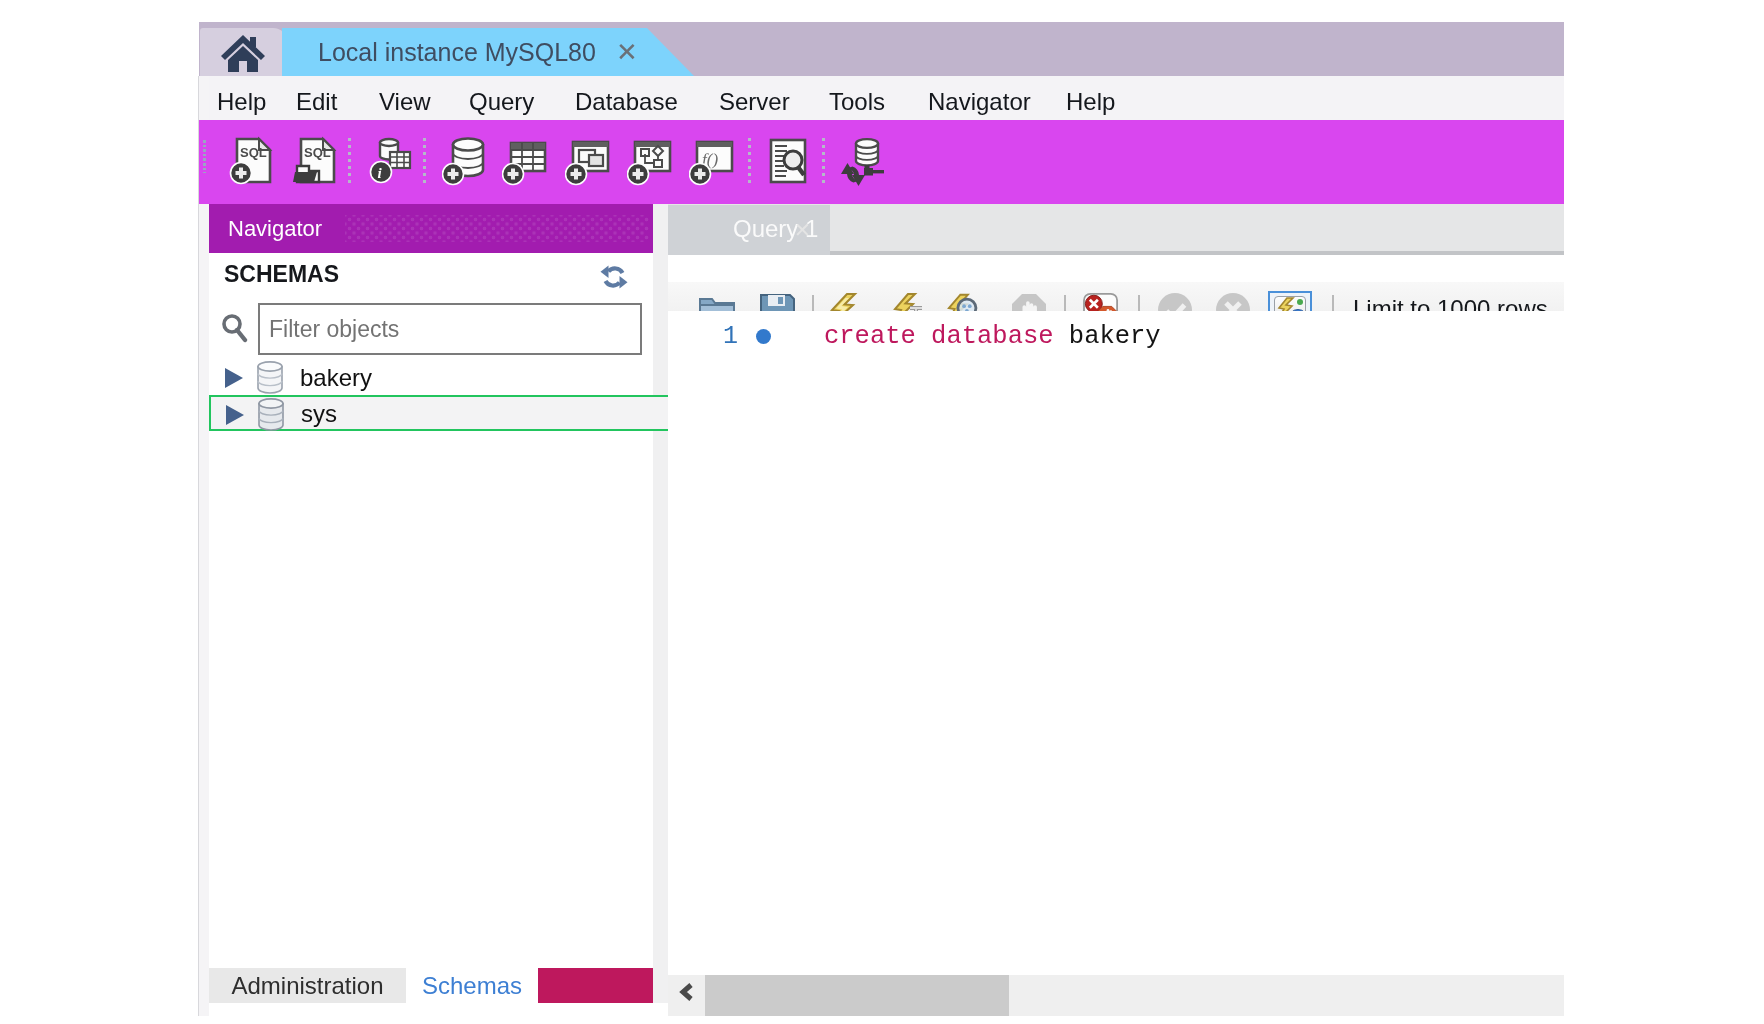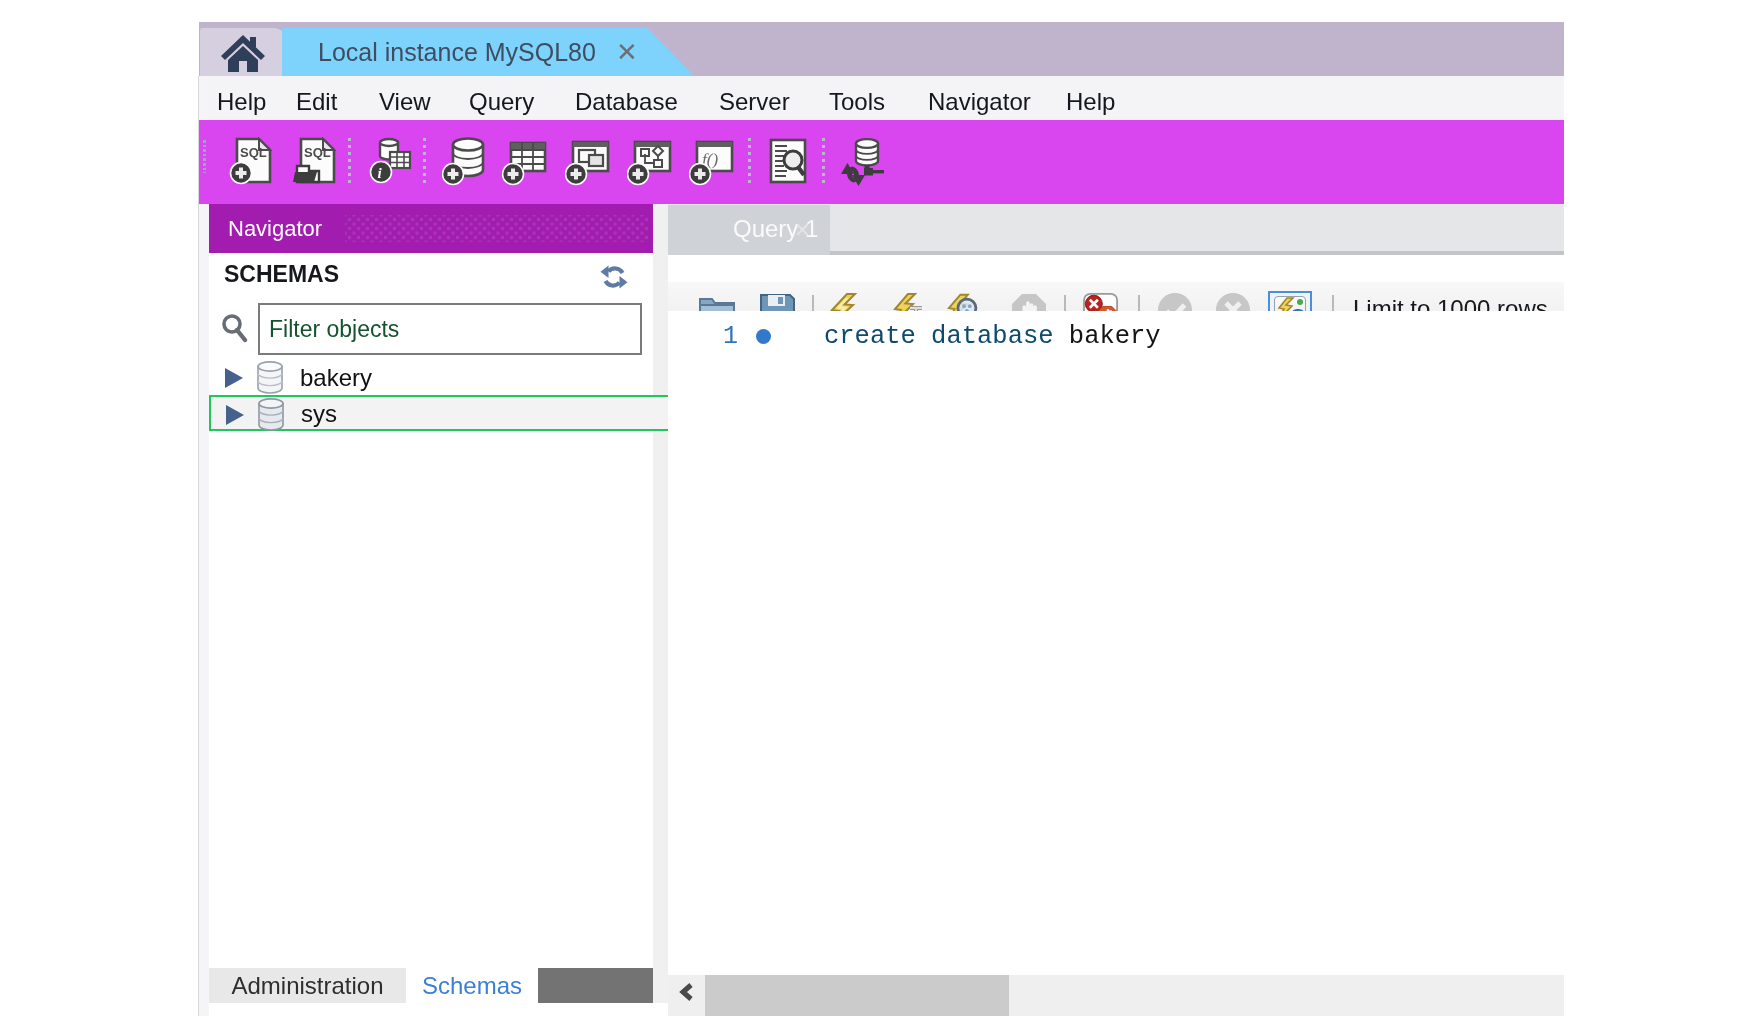--- a/index.html
+++ b/index.html
@@ -170,21 +170,21 @@
     <polygon points="9.5,1.5 9.5,14 1.5,7.8" fill="#5e7ba3"></polygon>
     <polygon points="20.5,12 20.5,24.5 28.5,18.2" fill="#5e7ba3"></polygon>
   </svg>
 
   <svg width="28" height="30" viewBox="0 0 28 30" style="position:absolute; left:11px; top:60px;">
     <circle cx="12" cy="11" r="8" fill="none" stroke="#686d74" stroke-width="3.6"></circle>
     <line x1="17" y1="17" x2="25" y2="27" stroke="#686d74" stroke-width="4.4" stroke-linecap="round"></line>
   </svg>
 
   <div style="position:absolute; left:49px; top:50px; width:384px; height:52px; border:2px solid #7b7b7b; background:#ffffff;">
-    <span style="position:absolute; left:9px; top:0; line-height:48px; font-size:23px; color:#14532d;">Filter objects</span>
+    <span style="position:absolute; left:9px; top:0; line-height:48px; font-size:23px; color:#737373;">Filter objects</span>
   </div>
 
   <div style="position:absolute; left:0px; top:108px; width:444px; height:34px;">
     <div style="position:absolute; left:16px; top:7px; width:0; height:0; border-left:18px solid #45618c; border-top:10.5px solid transparent; border-bottom:10.5px solid transparent;"></div>
     <svg width="28" height="33" viewBox="0 0 28 33" style="position:absolute; left:47px; top:0px;">
       <path d="M2,5 v22 a12,5 0 0 0 24,0 v-22" fill="#f4f5f7" stroke="#9aa2ad" stroke-width="1.6"></path>
       <ellipse cx="14" cy="5.5" rx="12" ry="4.6" fill="#fafbfc" stroke="#9aa2ad" stroke-width="1.6"></ellipse>
       <path d="M2,12.5 a12,4.6 0 0 0 24,0 M2,20 a12,4.6 0 0 0 24,0" fill="none" stroke="#b9c0c9" stroke-width="1.4"></path>
     </svg>
     <span style="position:absolute; left:91px; top:0; line-height:34px; font-size:24px; color:#111;">bakery</span>
@@ -194,21 +194,21 @@
     <div style="position:absolute; left:15px; top:8px; width:0; height:0; border-left:18px solid #45618c; border-top:10.5px solid transparent; border-bottom:10.5px solid transparent;"></div>
     <svg width="28" height="33" viewBox="0 0 28 33" style="position:absolute; left:46px; top:1px;">
       <path d="M2,5 v22 a12,5 0 0 0 24,0 v-22" fill="#e6e9ed" stroke="#8f97a3" stroke-width="1.6"></path>
       <ellipse cx="14" cy="5.5" rx="12" ry="4.6" fill="#f2f4f6" stroke="#8f97a3" stroke-width="1.6"></ellipse>
       <path d="M2,12.5 a12,4.6 0 0 0 24,0 M2,20 a12,4.6 0 0 0 24,0" fill="none" stroke="#a8b0bb" stroke-width="1.4"></path>
     </svg>
     <span style="position:absolute; left:90px; top:0; line-height:34px; font-size:24px; color:#111;">sys</span>
   </div>
 </div>
 
-<div class="abs" style="left:209px; top:968px; width:444px; height:35px; background:#737373;text-decoration:underline;">
+<div class="abs" style="left:209px; top:968px; width:444px; height:35px; background:#be185d;text-decoration:underline;">
   <div style="position:absolute; left:0; top:0; width:197px; height:35px; background:#e8e8e8; text-align:center;">
     <span style="font-size:24px; line-height:35px; color:#2e2e2e;">Administration</span>
   </div>
   <div style="position:absolute; left:197px; top:0; width:132px; height:35px; background:#ffffff; text-align:center;">
     <span style="font-size:24px; line-height:35px; color:#3d7fd3;">Schemas</span>
   </div>
 </div>
 
 <div class="abs" style="left:668px; top:204px; width:896px; height:51px; background:#e5e6e7;">
   <div style="position:absolute; left:0; bottom:0; width:100%; height:4px; background:#c2c4c7;"></div>
@@ -289,21 +289,21 @@
       <circle cx="28" cy="26" r="9.5" fill="#3a7bd0" stroke="#2a5c9e" stroke-width="1"></circle>
       <path d="M23.5,26 l3.5,3.5 6,-7" stroke="#fff" stroke-width="2.6" fill="none"></path>
     </svg>
   </div>
   <span style="position:absolute; left:685px; top:0; line-height:54px; font-size:24px; color:#15181c;">Limit to 1000 rows</span>
 </div>
 
 <div class="abs" style="left:668px; top:311px; width:896px; height:663px; background:#ffffff;">
   <span style="position:absolute; left:55px; top:11px; font-family:'Liberation Mono',monospace; font-size:25px; color:#3173b8;">1</span>
   <div style="position:absolute; left:88px; top:18px; width:15px; height:15px; border-radius:50%; background:#3279cc;"></div>
-  <span style="position:absolute; left:156px; top:11px; font-family:'Liberation Mono',monospace; font-size:25.5px; white-space:pre;"><span style="color:#0c4a6e;">create database </span><span style="color:#141414;">bakery</span></span>
+  <span style="position:absolute; left:156px; top:11px; font-family:'Liberation Mono',monospace; font-size:25.5px; white-space:pre;"><span style="color:#be185d;">create database </span><span style="color:#141414;">bakery</span></span>
 </div>
 
 <div class="abs" style="left:668px; top:975px; width:896px; height:41px; background:#efefef;">
   <svg width="16" height="18" viewBox="0 0 16 18" style="position:absolute; left:10px; top:8px;">
     <path d="M13,2 L5,9 L13,16" fill="none" stroke="#4a4a4a" stroke-width="5"></path>
   </svg>
   <div style="position:absolute; left:37px; top:0px; width:304px; height:41px; background:#cbcbcb;"></div>
 </div>
 
 </body></html>

